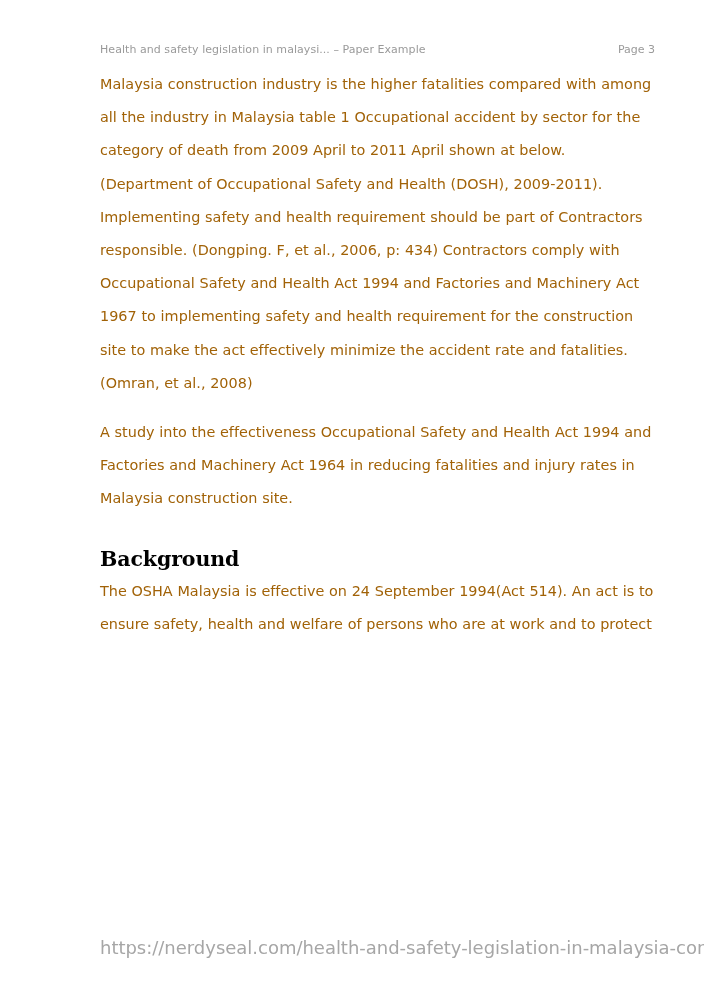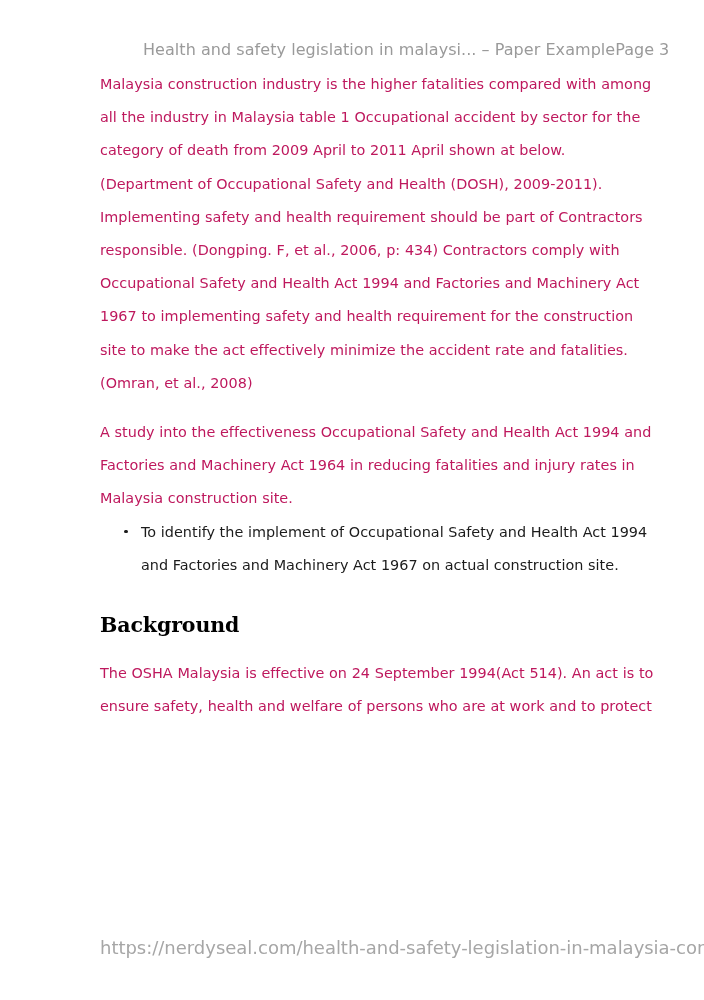--- a/index.html
+++ b/index.html
@@ -31,43 +31,42 @@
   .doc-header {
     position: absolute;
     left: 100px;
     right: 49px;
     top: 40px;
     height: 20px;
     display: flex;
     align-items: baseline;
     justify-content: space-between;
     color: #9a9a9a;
-    font-size: 16px;
+    font-size: 11px;
     line-height: 20px;
     white-space: nowrap;
-    margin-left: 43px;
   }
   .doc-header .title-part {
     letter-spacing: 0.05px;
   }
   .doc-header .page-part {
     padding-right: 0px;
   }
 
   
   .content {
     position: absolute;
     left: 100px;
     top: 68px;
     width: 556px;
   }
 
   p.para {
     margin: 0;
-    color: #be185d;
+    color: #a16207;
     font-size: 14.4px;
     line-height: 33.2px;
     text-align: left;
     letter-spacing: 0.02px;
     word-spacing: 0.1px;
   }
 
   p.para.gap-before {
     margin-top: 16px;
   }
@@ -80,21 +79,21 @@
     line-height: 26px;
     color: #000000;
     letter-spacing: -0.1px;
   }
   h2.heading.objectives-heading {
     margin-top: 30px;
     margin-bottom: 5px;
   }
   h2.heading.background-heading {
     margin-top: 30px;
-    margin-bottom: 19px;
+    margin-bottom: 3px;
   }
 
   ul.bullets {
     margin: 0;
     padding: 0;
     list-style: none;
   }
   ul.bullets li {
     position: relative;
     margin: 0;
@@ -138,24 +137,20 @@
   </div>
 
   <div class="content">
 
     <p class="para">Malaysia construction industry is the higher fatalities compared with among all the industry in Malaysia table 1 Occupational accident by sector for the category of death from 2009 April to 2011 April shown at below. (Department of Occupational Safety and Health (DOSH), 2009-2011). Implementing safety and health requirement should be part of Contractors responsible. (Dongping. F, et al., 2006, p: 434) Contractors comply with Occupational Safety and Health Act 1994 and Factories and Machinery Act 1967 to implementing safety and health requirement for the construction site to make the act effectively minimize the accident rate and fatalities. (Omran, et al., 2008)</p>
 
     <p class="para gap-before">A study into the effectiveness Occupational Safety and Health Act 1994 and Factories and Machinery Act 1964 in reducing fatalities and injury rates in Malaysia construction site.</p>
 
 
     <ul class="bullets">
-      <li>
-        <span class="bullet-dot"></span>
-        <span>To identify the implement of Occupational Safety and Health Act 1994 and Factories and Machinery Act 1967 on actual construction site.</span>
-      </li>
     </ul>
 
     <h2 class="heading background-heading">Background</h2>
 
     <p class="para">The OSHA Malaysia is effective on 24 September 1994(Act 514). An act is to ensure safety, health and welfare of persons who are at work and to protect</p>
 
   </div>
 
   <div class="doc-footer">https://nerdyseal.com/health-and-safety-legislation-in-malaysia-construction/</div>
 

